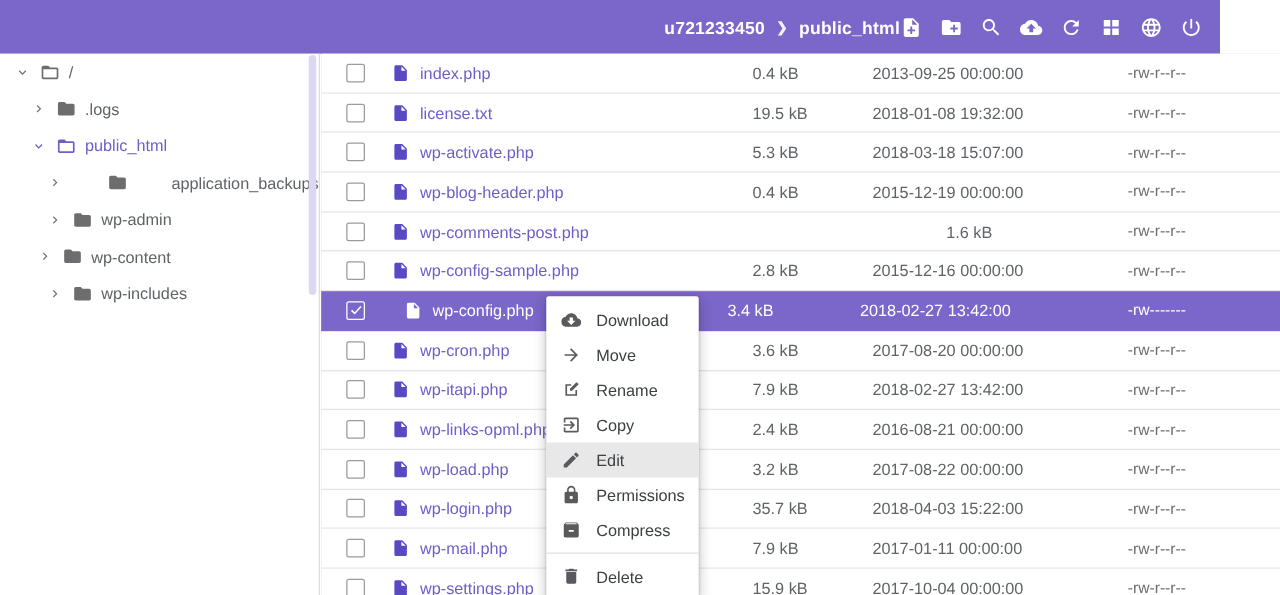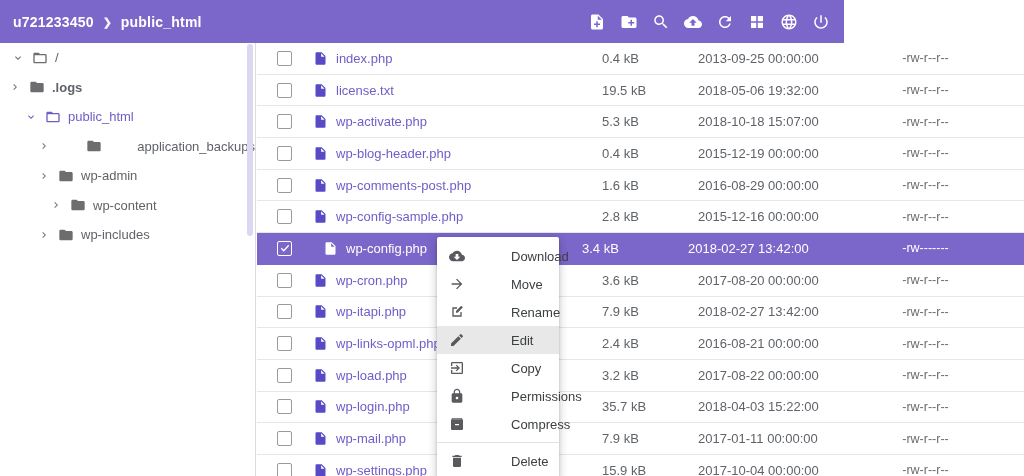--- a/index.html
+++ b/index.html
@@ -1,23 +1,23 @@
 <!DOCTYPE html>
 <html style="--purple: #7b66c9; --accent: #6e5ec8; --docicon: #584ac5;"><head>
 <meta charset="utf-8">
 <style>
   * { box-sizing: border-box; margin: 0; padding: 0; }
   html,body { width:1024px; height:476px; overflow:hidden; }
   body { font-family: "Liberation Sans", sans-serif; background:#fff; }
   .app { position:relative; width:1024px; height:476px; overflow:hidden; }
 
   
-  .topbar { position:absolute; left:0; top:0; width:844px; height:43px;
+  .topbar { position:absolute; left:0; top:0; width:976px; height:43px;
     background:var(--purple,#7b66c9); display:flex; align-items:center;
-    justify-content:space-between; padding:0 14px 0 13px; }
+    justify-content:flex-end; padding:0 14px 0 13px; }
   .crumbs { display:flex; align-items:center; gap:9px; }
   .crumb { color:#fff; font-size:14px; font-weight:bold; letter-spacing:.2px; cursor:pointer; }
   .crumb-sep { color:rgba(255,255,255,.92); font-size:11px; font-weight:bold; transform:translateY(.5px); }
   .toolbar { display:flex; align-items:center; gap:14px; }
   .tb-icon { width:18px; height:18px; color:#fff; cursor:pointer; display:inline-flex; }
   .tb-icon svg { width:18px; height:18px; fill:currentColor; }
 
   
   .sidebar { position:absolute; left:0; top:43px; width:256px; height:433px;
     background:#fff; border-right:1px solid #dcdce0; }
@@ -57,21 +57,21 @@
   .file-row.selected .file-icon { color:#fff; }
 
   
   .menu { position:absolute; left:437px; top:237px; width:122px; background:#fff;
     border-radius:2px; box-shadow:0 1px 2px rgba(0,0,0,.22), 0 3px 10px rgba(0,0,0,.24);
     padding:5px 0; z-index:20; }
   .menu-item { display:flex; align-items:center; height:28px; padding:0 12px; gap:12px; cursor:pointer; }
   .menu-item.hl { background:#e8e8e8; }
   .mi-icon { width:16px; height:16px; color:#5a5a5e; display:inline-flex; flex:none; }
   .mi-icon svg { width:16px; height:16px; fill:currentColor; }
-  .mi-label { font-size:13px; color:#3c4043; white-space:nowrap;margin-left:34px; }
+  .mi-label { font-size:13px; color:#3c4043; white-space:nowrap; }
   .menu-sep { height:1px; background:#e2e2e4; margin:4px 0; }
 </style>
 </head>
 <body>
 
 <div class="app">
 
   <div class="topbar">
     <div class="crumbs">
         <span class="crumb">u721233450</span>
@@ -130,21 +130,21 @@
               <path d="M7.41 8.59L12 13.17l4.59-4.58L18 10l-6 6-6-6 1.41-1.41z"></path>
             </svg>
           </span>
           <span class="tree-folder">
             <svg viewBox="0 0 24 24">
               <path d="M20 6h-8l-2-2H4c-1.1 0-2 .9-2 2v12c0 1.1.9 2 2 2h16c1.1 0 2-.9 2-2V8c0-1.1-.9-2-2-2zm0 12H4V8h16v10z"></path>
             </svg>
           </span>
           <span class="tree-label">/</span>
         </div>
-        <div class="tree-row" style="padding-left: 9px; font-weight: bold;">
+        <div class="tree-row" style="padding-left: 25px;">
           <span class="chev closed">
             <svg viewBox="0 0 24 24">
               <path d="M10 6L8.59 7.41 13.17 12l-4.58 4.59L10 18l6-6-6-6z"></path>
             </svg>
           </span>
           <span class="tree-folder">
             <svg viewBox="0 0 24 24">
               <path d="M10 4H4c-1.1 0-2 .9-2 2v12c0 1.1.9 2 2 2h16c1.1 0 2-.9 2-2V8c0-1.1-.9-2-2-2h-8l-2-2z"></path>
             </svg>
           </span>
@@ -182,21 +182,21 @@
               <path d="M10 6L8.59 7.41 13.17 12l-4.58 4.59L10 18l6-6-6-6z"></path>
             </svg>
           </span>
           <span class="tree-folder">
             <svg viewBox="0 0 24 24">
               <path d="M10 4H4c-1.1 0-2 .9-2 2v12c0 1.1.9 2 2 2h16c1.1 0 2-.9 2-2V8c0-1.1-.9-2-2-2h-8l-2-2z"></path>
             </svg>
           </span>
           <span class="tree-label">wp-admin</span>
         </div>
-        <div class="tree-row" style="padding-left: 50px;">
+        <div class="tree-row" style="padding-left: 30px;">
           <span class="chev closed">
             <svg viewBox="0 0 24 24">
               <path d="M10 6L8.59 7.41 13.17 12l-4.58 4.59L10 18l6-6-6-6z"></path>
             </svg>
           </span>
           <span class="tree-folder">
             <svg viewBox="0 0 24 24">
               <path d="M10 4H4c-1.1 0-2 .9-2 2v12c0 1.1.9 2 2 2h16c1.1 0 2-.9 2-2V8c0-1.1-.9-2-2-2h-8l-2-2z"></path>
             </svg>
           </span>
@@ -242,37 +242,37 @@
         </div>
         <div class="cell-name">
           <span class="file-icon">
             <svg viewBox="0 0 24 24">
               <path d="M6 2c-1.1 0-1.99.9-1.99 2L4 20c0 1.1.89 2 1.99 2H18c1.1 0 2-.9 2-2V8l-6-6H6zm7 7V3.5L18.5 9H13z"></path>
             </svg>
           </span>
           <span class="file-name">license.txt</span>
         </div>
         <div class="cell-size">19.5 kB</div>
-        <div class="cell-date">2018-05-06 19:32:00</div>
+        <div class="cell-date">2018-01-08 19:32:00</div>
         <div class="cell-perms">-rw-r--r--</div>
       </div>
       <div class="file-row">
         <div class="cell-check">
           <span class="checkbox"></span>
         </div>
         <div class="cell-name">
           <span class="file-icon">
             <svg viewBox="0 0 24 24">
               <path d="M6 2c-1.1 0-1.99.9-1.99 2L4 20c0 1.1.89 2 1.99 2H18c1.1 0 2-.9 2-2V8l-6-6H6zm7 7V3.5L18.5 9H13z"></path>
             </svg>
           </span>
           <span class="file-name">wp-activate.php</span>
         </div>
         <div class="cell-size">5.3 kB</div>
-        <div class="cell-date">2018-10-18 15:07:00</div>
+        <div class="cell-date">2018-03-18 15:07:00</div>
         <div class="cell-perms">-rw-r--r--</div>
       </div>
       <div class="file-row">
         <div class="cell-check">
           <span class="checkbox"></span>
         </div>
         <div class="cell-name">
           <span class="file-icon">
             <svg viewBox="0 0 24 24">
               <path d="M6 2c-1.1 0-1.99.9-1.99 2L4 20c0 1.1.89 2 1.99 2H18c1.1 0 2-.9 2-2V8l-6-6H6zm7 7V3.5L18.5 9H13z"></path>
@@ -290,21 +290,20 @@
         </div>
         <div class="cell-name">
           <span class="file-icon">
             <svg viewBox="0 0 24 24">
               <path d="M6 2c-1.1 0-1.99.9-1.99 2L4 20c0 1.1.89 2 1.99 2H18c1.1 0 2-.9 2-2V8l-6-6H6zm7 7V3.5L18.5 9H13z"></path>
             </svg>
           </span>
           <span class="file-name">wp-comments-post.php</span>
         </div>
         <div class="cell-size">1.6 kB</div>
-        <div class="cell-date">2016-08-29 00:00:00</div>
         <div class="cell-perms">-rw-r--r--</div>
       </div>
       <div class="file-row">
         <div class="cell-check">
           <span class="checkbox"></span>
         </div>
         <div class="cell-name">
           <span class="file-icon">
             <svg viewBox="0 0 24 24">
               <path d="M6 2c-1.1 0-1.99.9-1.99 2L4 20c0 1.1.89 2 1.99 2H18c1.1 0 2-.9 2-2V8l-6-6H6zm7 7V3.5L18.5 9H13z"></path>
@@ -469,39 +468,39 @@
       </div>
       <div class="menu-item">
         <span class="mi-icon">
           <svg viewBox="0 0 24 24">
             <path d="M5 5h7v2H7v10h10v-5h2v7H5V5z"></path>
             <path d="M20.6 4.9l-1.5-1.5c-.4-.4-1.1-.4-1.5 0l-7.1 7.1V13h2.5l7.6-7.6c.4-.4.4-1.1 0-1.5z"></path>
           </svg>
         </span>
         <span class="mi-label">Rename</span>
       </div>
+      <div class="menu-item">
+        <span class="mi-icon">
+          <svg viewBox="0 0 24 24">
+            <path d="M10.09 15.59L11.5 17l5-5-5-5-1.41 1.41L12.67 11H3v2h9.67l-2.58 2.59zM19 3H5c-1.11 0-2 .9-2 2v4h2V5h14v14H5v-4H3v4c0 1.1.89 2 2 2h14c1.1 0 2-.9 2-2V5c0-1.1-.9-2-2-2z"></path>
+          </svg>
+        </span>
+        <span class="mi-label">Copy</span>
+      </div>
       <div class="menu-item hl">
         <span class="mi-icon">
           <svg viewBox="0 0 24 24">
             <path d="M3 17.25V21h3.75L17.81 9.94l-3.75-3.75L3 17.25zM20.71 7.04c.39-.39.39-1.02 0-1.41l-2.34-2.34c-.39-.39-1.02-.39-1.41 0l-1.83 1.83 3.75 3.75 1.83-1.83z"></path>
           </svg>
         </span>
         <span class="mi-label">Edit</span>
       </div>
       <div class="menu-item">
         <span class="mi-icon">
           <svg viewBox="0 0 24 24">
-            <path d="M10.09 15.59L11.5 17l5-5-5-5-1.41 1.41L12.67 11H3v2h9.67l-2.58 2.59zM19 3H5c-1.11 0-2 .9-2 2v4h2V5h14v14H5v-4H3v4c0 1.1.89 2 2 2h14c1.1 0 2-.9 2-2V5c0-1.1-.9-2-2-2z"></path>
-          </svg>
-        </span>
-        <span class="mi-label">Copy</span>
-      </div>
-      <div class="menu-item">
-        <span class="mi-icon">
-          <svg viewBox="0 0 24 24">
             <path d="M18 8h-1V6c0-2.76-2.24-5-5-5S7 3.24 7 6v2H6c-1.1 0-2 .9-2 2v10c0 1.1.9 2 2 2h12c1.1 0 2-.9 2-2V10c0-1.1-.9-2-2-2zm-6 9c-1.1 0-2-.9-2-2s.9-2 2-2 2 .9 2 2-.9 2-2 2zm3.1-9H8.9V6c0-1.71 1.39-3.1 3.1-3.1 1.71 0 3.1 1.39 3.1 3.1v2z"></path>
           </svg>
         </span>
         <span class="mi-label">Permissions</span>
       </div>
       <div class="menu-item">
         <span class="mi-icon">
           <svg viewBox="0 0 24 24">
             <path d="M20.54 5.23l-1.39-1.68C18.88 3.21 18.47 3 18 3H6c-.47 0-.88.21-1.16.55L3.46 5.23C3.17 5.57 3 6.02 3 6.5V19c0 1.1.9 2 2 2h14c1.1 0 2-.9 2-2V6.5c0-.48-.17-.93-.46-1.27zM15 14H9v-2h6v2zM5.12 5l.81-1h12l.94 1H5.12z"></path>
           </svg>

